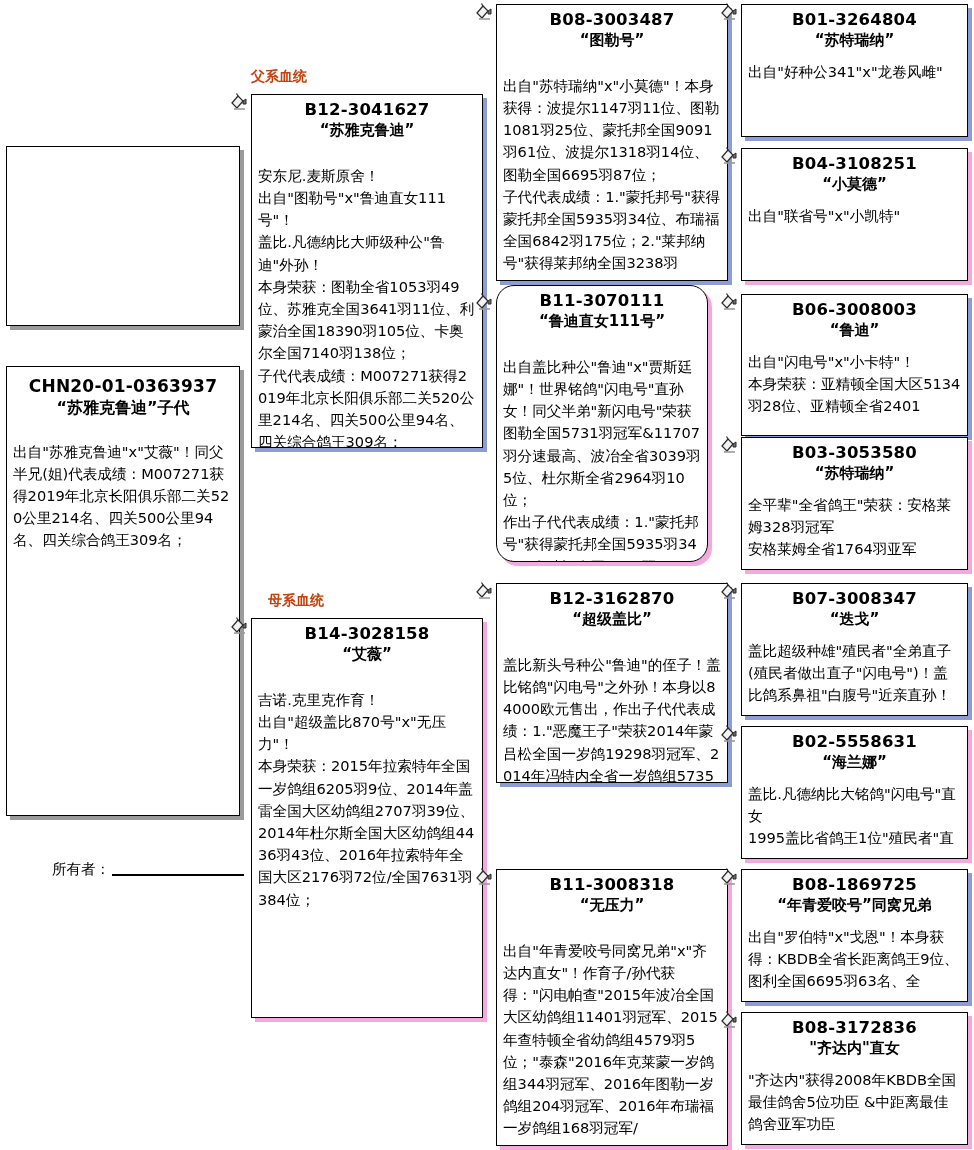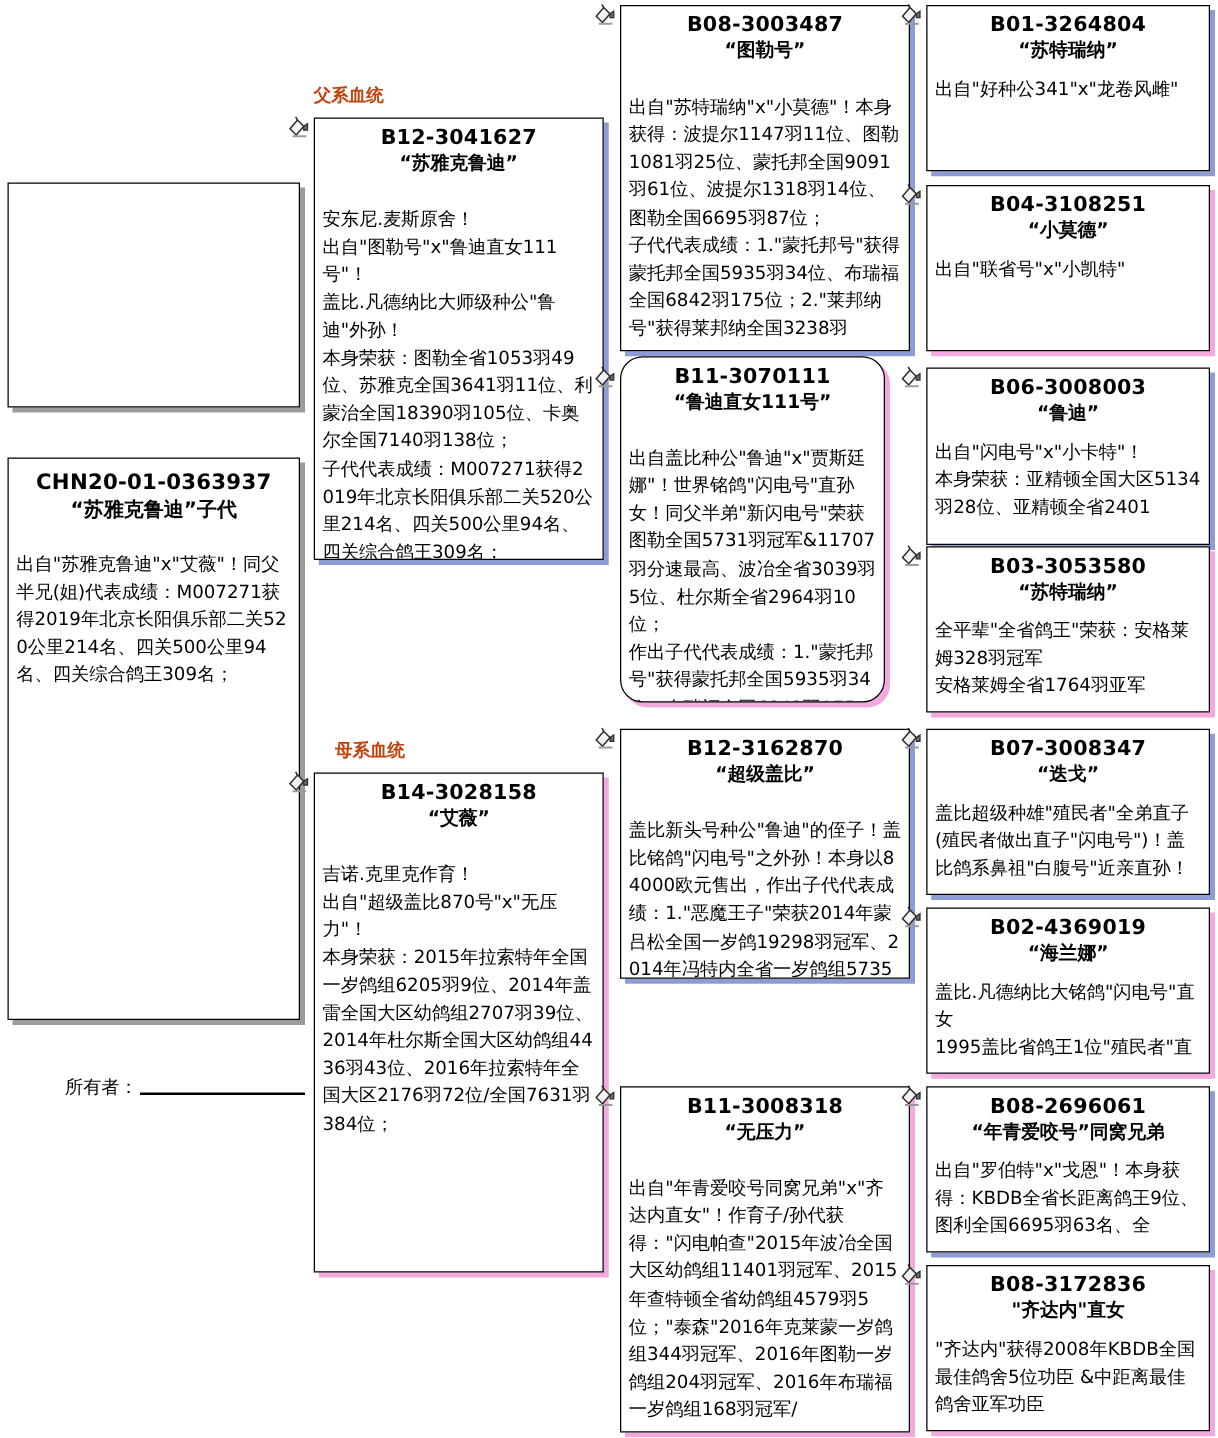--- a/index.html
+++ b/index.html
@@ -185,28 +185,28 @@
 安格莱姆全省1764羽亚军</span>
   </div>
 
   <div class="box male gen4" style="left:741px;top:583px;width:227px;height:133px;">
     <span class="bx-ring">B07-3008347</span>
     <span class="bx-name">“迭戈”</span>
     <span class="bx-body" style="white-space: pre-wrap;">盖比超级种雄"殖民者"全弟直子(殖民者做出直子"闪电号")！盖比鸽系鼻祖"白腹号"近亲直孙！</span>
   </div>
 
   <div class="box female gen4" style="left:741px;top:726px;width:227px;height:133px;">
-    <span class="bx-ring">B02-4369019</span>
+    <span class="bx-ring">B02-5558631</span>
     <span class="bx-name">“海兰娜”</span>
     <span class="bx-body" style="white-space: pre-wrap;">盖比.凡德纳比大铭鸽"闪电号"直女
 1995盖比省鸽王1位"殖民者"直</span>
   </div>
 
   <div class="box male gen4" style="left:741px;top:869px;width:227px;height:133px;">
-    <span class="bx-ring">B08-2696061</span>
+    <span class="bx-ring">B08-1869725</span>
     <span class="bx-name">“年青爱咬号”同窝兄弟</span>
     <span class="bx-body" style="white-space: pre-wrap;">出自"罗伯特"x"戈恩"！本身获得：KBDB全省长距离鸽王9位、图利全国6695羽63名、全</span>
   </div>
 
   <div class="box female gen4" style="left:741px;top:1012px;width:227px;height:133px;">
     <span class="bx-ring">B08-3172836</span>
     <span class="bx-name">"齐达内"直女</span>
     <span class="bx-body" style="white-space: pre-wrap;">"齐达内"获得2008年KBDB全国最佳鸽舍5位功臣 &amp;中距离最佳鸽舍亚军功臣</span>
   </div>
 

